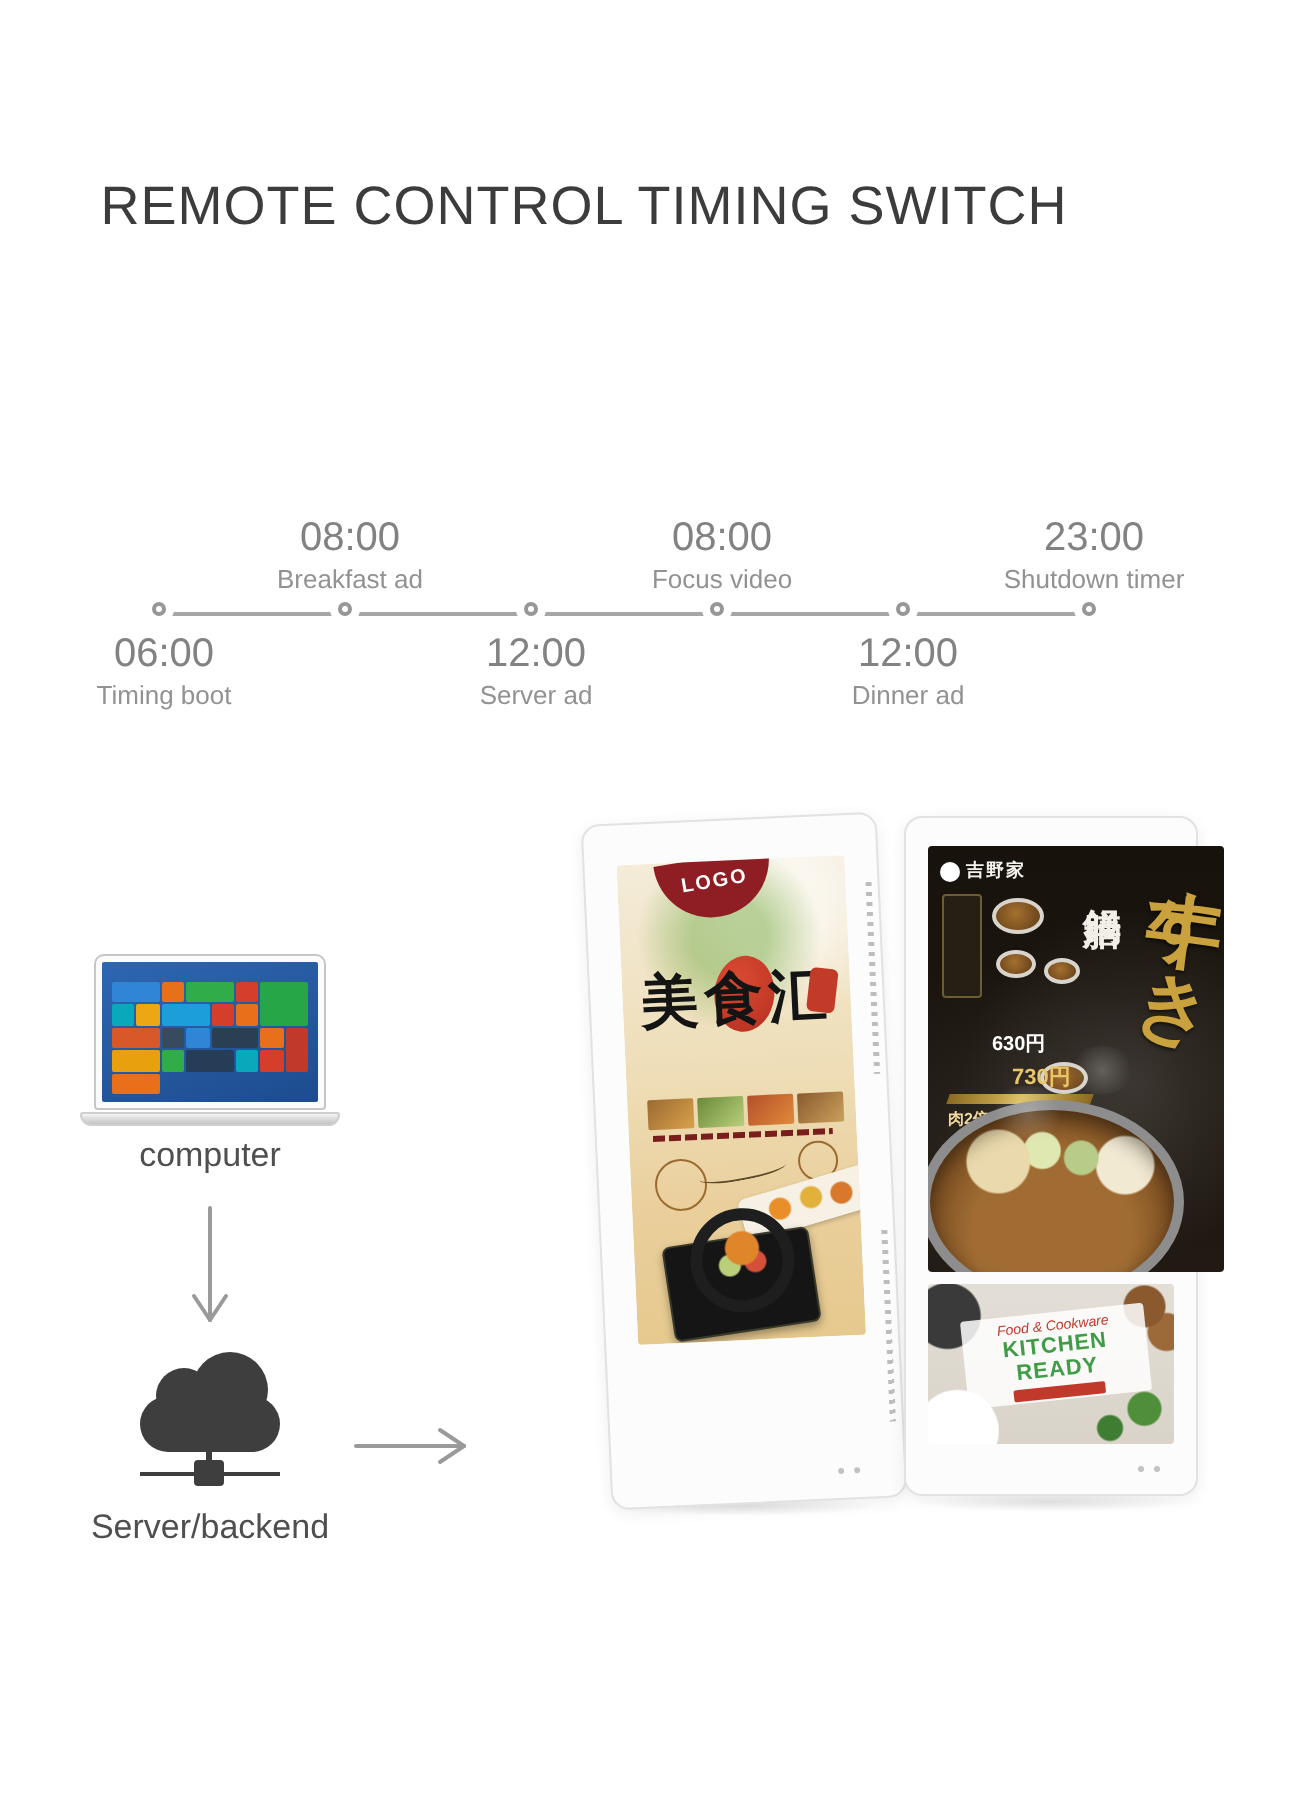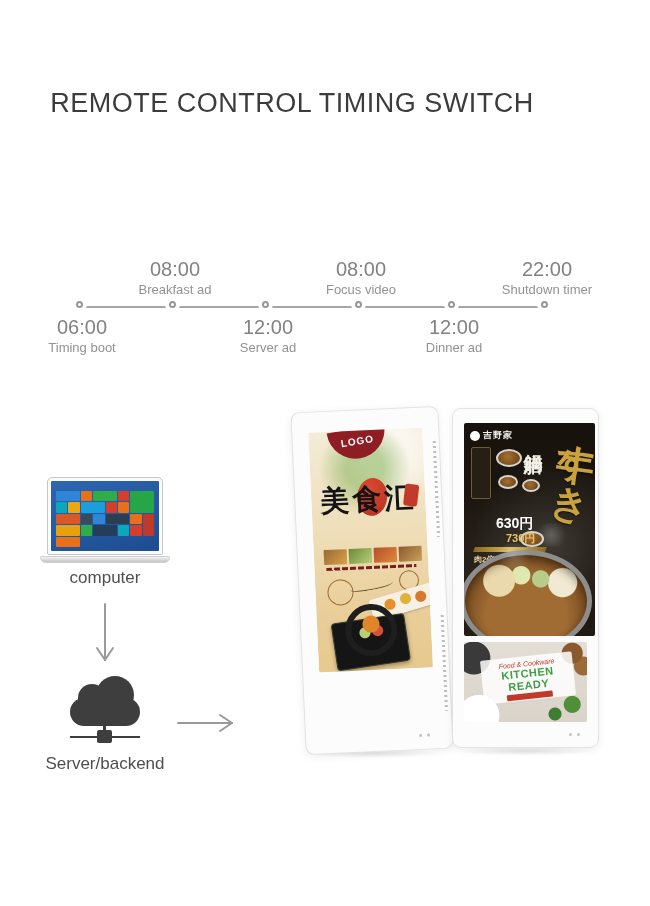--- a/index.html
+++ b/index.html
@@ -97,38 +97,38 @@
           border:1px solid #3a3a2a; border-radius:4px; transform:rotate(-6deg);
           box-shadow:0 2px 4px rgba(0,0,0,.35); }
   .bowl { position:absolute; left:28px; top:174px; width:52px; height:52px; border-radius:50%;
           background:radial-gradient(circle at 42% 38%,#f2e6cc 0 30%,#e9d6b0 55%,#dfc79b 100%);
           border:6px solid #1e1e1e;
           background-image:radial-gradient(circle at 50% 35%,#e0862a 0 8px,transparent 9px),
             radial-gradient(circle at 66% 52%,#d4503a 0 5px,transparent 6px),
             radial-gradient(circle at 34% 56%,#b9cf7a 0 5px,transparent 6px); }
 
   
-  .screen-rt { position:absolute; left:11px; top:14px; width:131px; height:213px; border-radius:2px;
+  .screen-rt { position:absolute; left:11px; top:14px; width:148px; height:213px; border-radius:2px;
                overflow:hidden; background:
                  radial-gradient(circle at 70% 55%, rgba(200,200,200,.16), transparent 55%),
                  radial-gradient(circle at 30% 70%, rgba(180,180,180,.10), transparent 50%),
                  linear-gradient(180deg,#17120c,#211a12); color:#fff;padding-left:20px; }
   .brand-row { position:absolute; left:6px; top:6px; display:flex; align-items:center; gap:3px; }
   .brand-mark { width:10px; height:10px; border-radius:50%; background:#fff; }
   .brand-name { font-size:9px; font-weight:bold; color:#f4f2ee; letter-spacing:1px; }
   .menu-tag { position:absolute; left:7px; top:24px; width:20px; height:52px; background:#262014;
               border:1px solid #6e5c35; border-radius:2px; }
   .gold-word { position:absolute; right:0px; top:-6px; writing-mode:vertical-rl; font-size:38px;
                font-weight:bold; color:#c9a23e; transform:rotate(8deg); line-height:1;
                text-shadow:0 1px 2px rgba(0,0,0,.6); font-family:"DejaVu Serif", serif; }
   .white-word { position:absolute; right:48px; top:16px; writing-mode:vertical-rl; font-size:19px;
                 font-weight:bold; color:#f2efe6; font-family:"DejaVu Serif", serif; }
   .mini-bowl { position:absolute; border-radius:50%; background:radial-gradient(circle at 45% 40%,#a5702f,#5f3c18);
                border:2px solid #d8d4cc; }
-  .price-main { position:absolute; left:32px; top:92px; font-size:14px; font-weight:bold; color:#fff; }
+  .price-main { position:absolute; left:32px; top:92px; font-size:10px; font-weight:bold; color:#fff; }
   .price-alt { position:absolute; left:42px; top:108px; font-size:11px; font-weight:bold; color:#e8c56a; }
   .gold-band { position:absolute; left:10px; top:124px; width:72px; height:5px;
                background:linear-gradient(90deg,#8a6a20,#d9b95a,#8a6a20); transform:skewX(-20deg); }
   .offer1 { position:absolute; left:10px; top:131px; font-size:8px; color:#f0d9a0; font-weight:bold; }
   .offer2 { position:absolute; left:18px; top:143px; font-size:8px; color:#fff;
             border:1px solid #cfcabc; padding:0 3px; border-radius:2px; }
   .hotpot { position:absolute; left:-4px; bottom:-16px; width:132px; height:102px; border-radius:50%;
             border:5px solid #8d8d8d;
             background:
               radial-gradient(circle at 28% 28%,#ead9ac 0 14%,transparent 15%),
@@ -195,21 +195,21 @@
       </div>
     </div>
     <div class="tl-event" style="left:389px">
       <div class="tl-text-below">
         <div class="tl-time">12:00</div>
         <div class="tl-label">Dinner ad</div>
       </div>
     </div>
     <div class="tl-event" style="left:482px">
       <div class="tl-text-above">
-        <div class="tl-time">22:00</div>
+        <div class="tl-time">23:00</div>
         <div class="tl-label">Shutdown timer</div>
       </div>
     </div>
 
     <div class="tl-dot" style="left:76px"></div>
     <div class="tl-dot" style="left:169px"></div>
     <div class="tl-dot" style="left:262px"></div>
     <div class="tl-dot" style="left:355px"></div>
     <div class="tl-dot" style="left:448px"></div>
     <div class="tl-dot" style="left:541px"></div>

